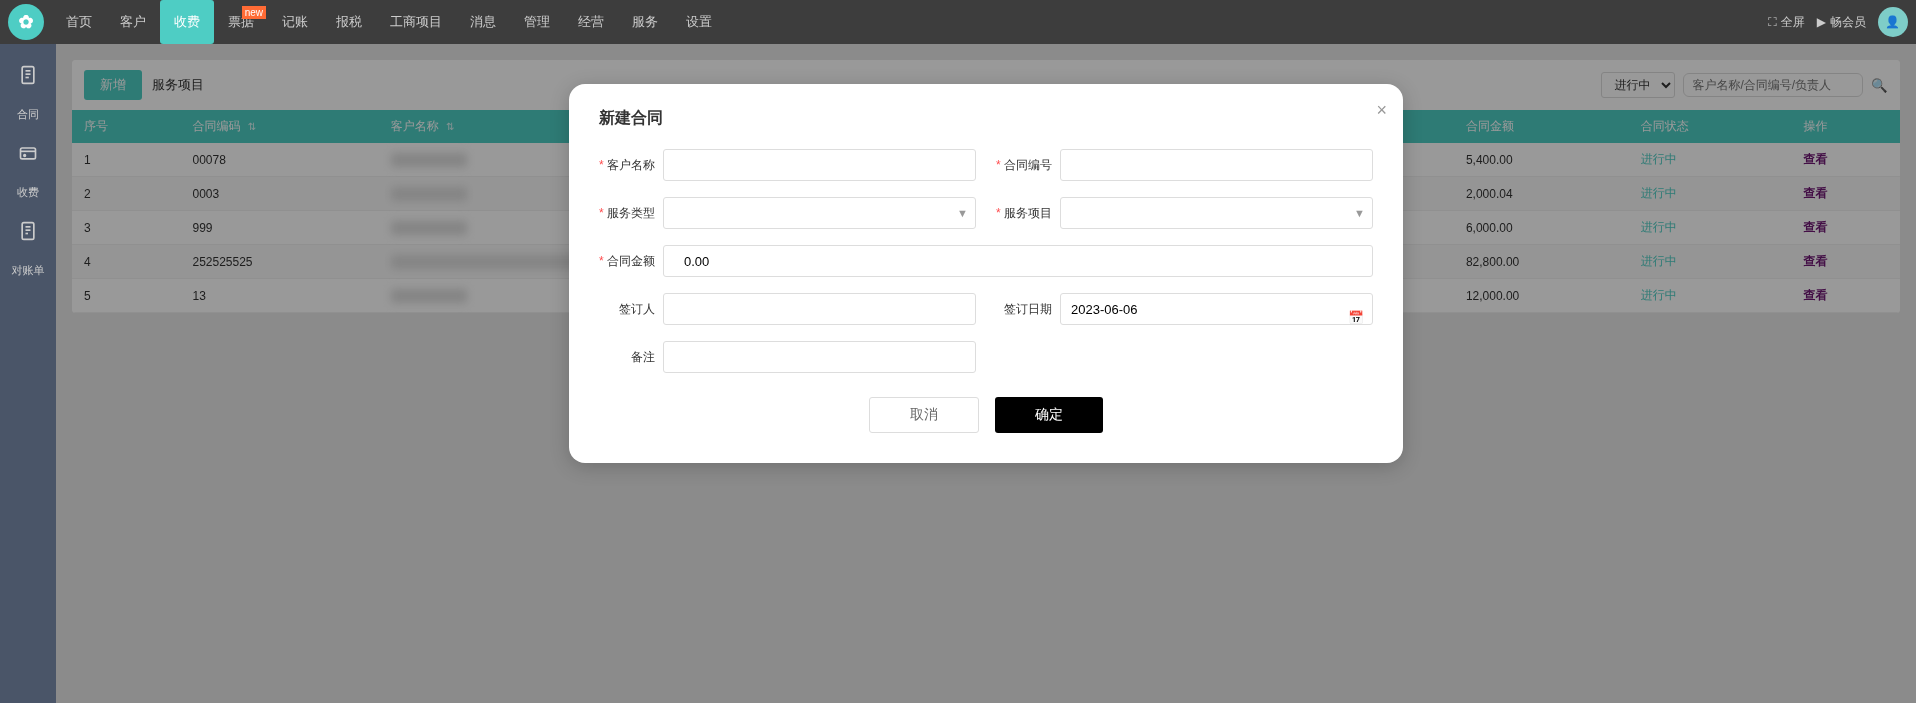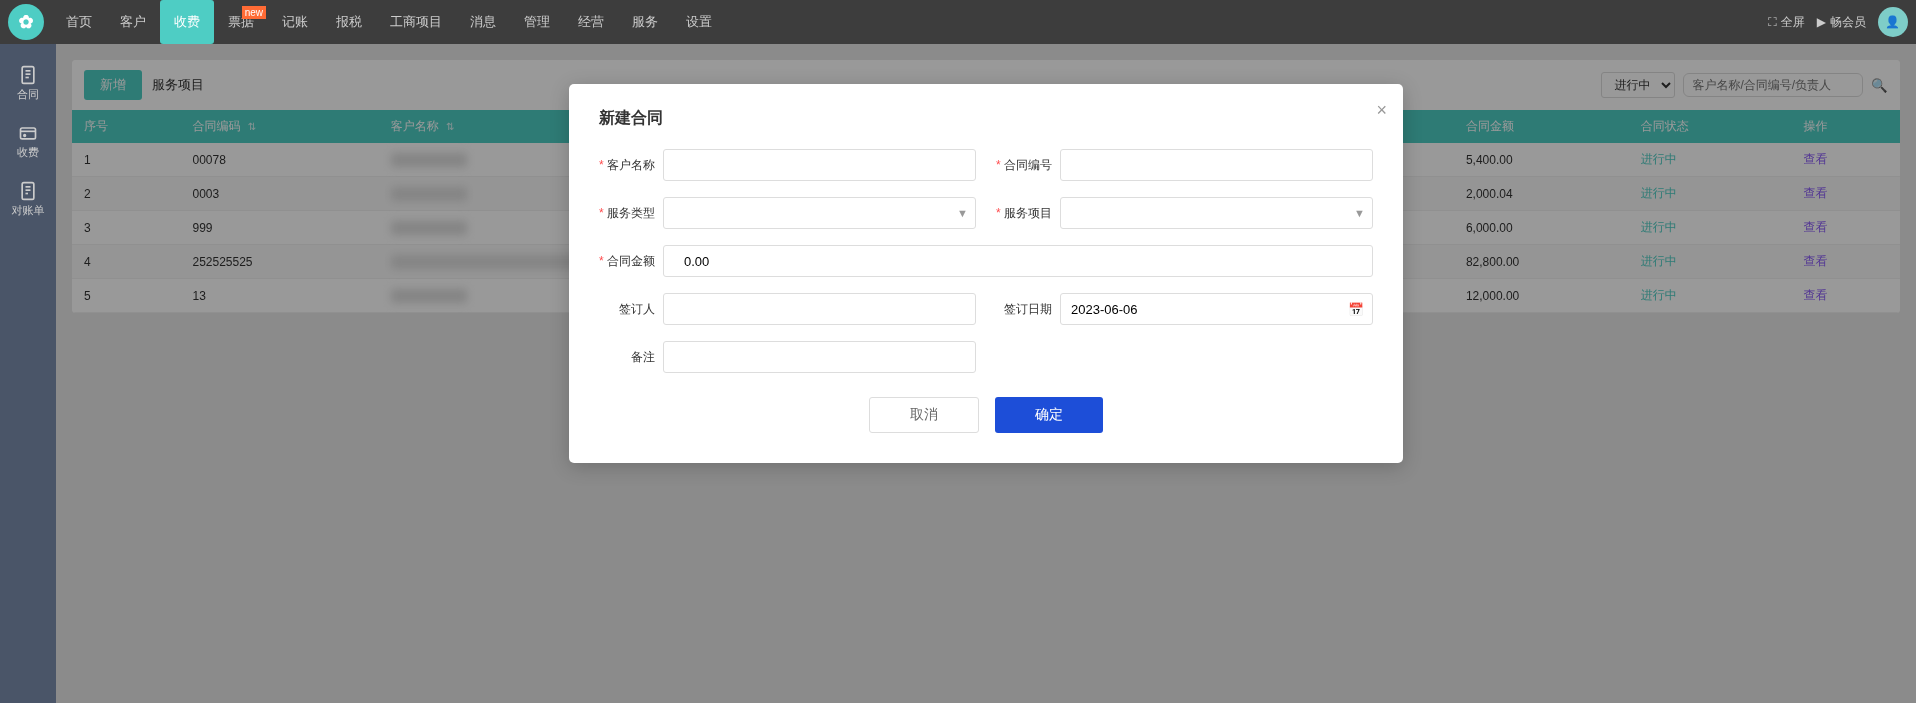--- a/index.html
+++ b/index.html
@@ -67,21 +67,21 @@
     }
     .sidebar-item {
       width: 100%;
       display: flex;
       flex-direction: column;
       align-items: center;
       padding: 10px 0;
       color: #ccc;
       cursor: pointer;
       font-size: 11px;
-      gap: 1px;
+      gap: 21px;
     }
     .sidebar-icon {
       width: 22px;
       height: 22px;
       display: flex;
       align-items: center;
       justify-content: center;
     }
 
     
@@ -147,36 +147,36 @@
       padding: 8px 12px;
       font-size: 12px;
       color: #333;
       border-bottom: 1px solid #f0f0f0;
     }
     .sort-arrow { font-size: 10px; margin-left: 4px; color: rgba(255,255,255,0.8); }
     .status-badge {
       color: #4ecdc4;
       font-size: 12px;
     }
-    .action-link { color: #8b5cf6; cursor: pointer; text-decoration: none; }
+    .action-link { color: #701a75; cursor: pointer; text-decoration: none; font-weight: bold; }
 
     
     .modal-overlay {
       position: absolute;
       top: 0; left: 0; right: 0; bottom: 0;
       background: rgba(0,0,0,0.4);
       display: flex;
       align-items: flex-start;
       justify-content: center;
       padding-top: 40px;
       z-index: 100;
     }
     .modal {
       background: white;
-      border-radius: 5px;
+      border-radius: 16px;
       width: 834px;
       padding: 24px 30px 30px;
       position: relative;
       box-shadow: 0 4px 20px rgba(0,0,0,0.2);
     }
     .modal-title {
       font-size: 16px;
       font-weight: bold;
       color: #333;
       margin-bottom: 20px;
@@ -254,31 +254,31 @@
     .btn-cancel {
       background: white;
       border: 1px solid #ddd;
       border-radius: 3px;
       padding: 8px 40px;
       font-size: 14px;
       color: #666;
       cursor: pointer;
     }
     .btn-confirm {
-      background: #1d4ed8;
+      background: #000000;
       border: none;
       border-radius: 3px;
       padding: 8px 40px;
       font-size: 14px;
       color: white;
       cursor: pointer;
     }
 
     
-    .date-wrapper { flex: 1; display: flex; align-items: center; position: relative; }
+    .date-wrapper { flex: 1; display: flex; align-items: flex-end; position: relative; }
     .date-input { flex: 1; border: 1px solid #ddd; border-radius: 3px; padding: 6px 10px; font-size: 13px; height: 32px; outline: none; }
     .date-icon { position: absolute; right: 8px; color: #999; font-size: 13px; cursor: pointer; }
   </style>
 </head>
 <body>
 
 <nav class="top-nav">
   <div class="top-nav-logo">
     <span>✿</span>
   </div>

